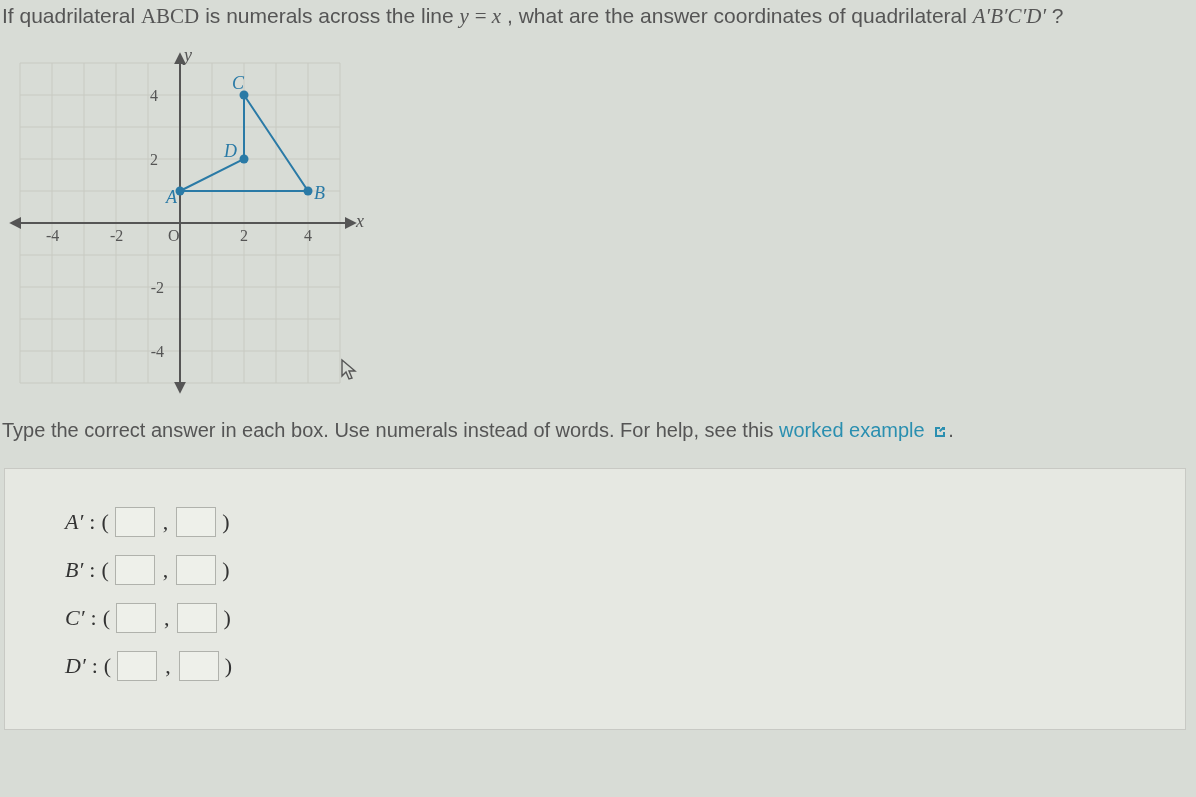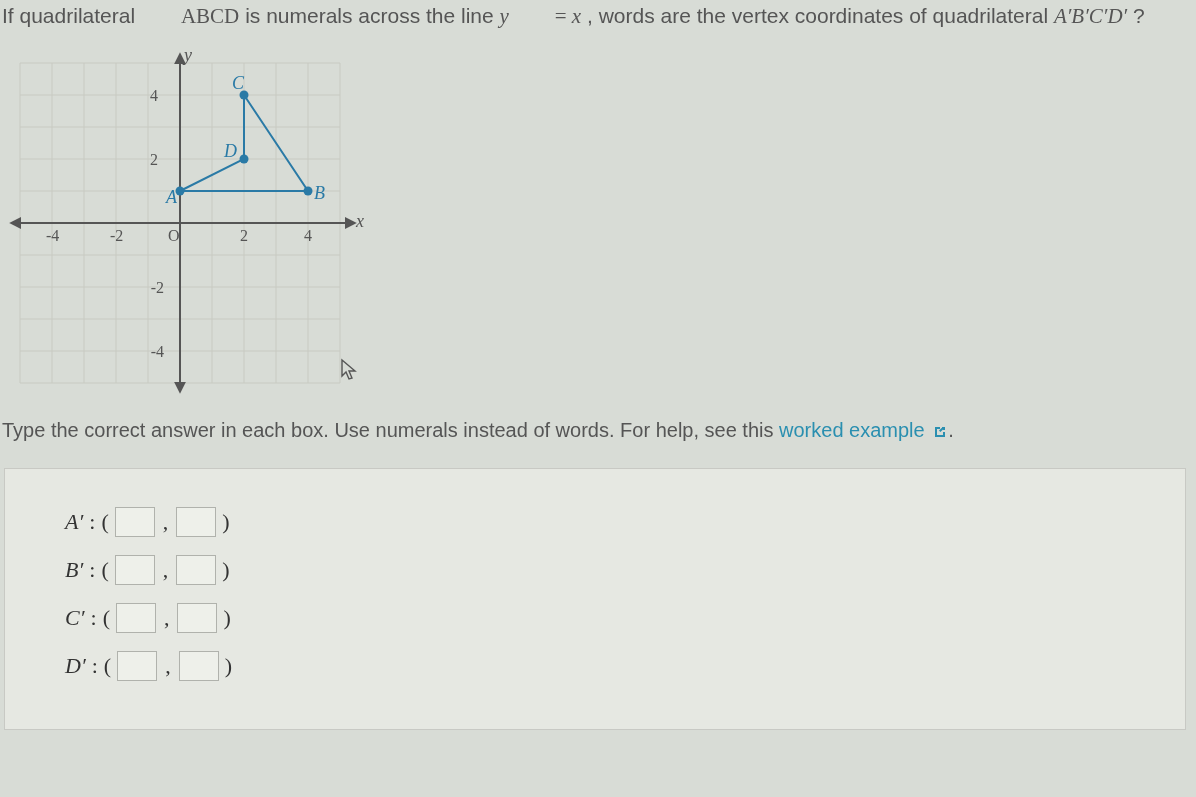--- a/index.html
+++ b/index.html
@@ -12,21 +12,21 @@
     color: #444;
     font-size: 20px;
     position: relative;
   }
   .question {
     padding: 4px 8px 2px 2px;
     color: #555;
     font-size: 21px;
   }
   .math-var { font-family: 'Times New Roman', serif; font-style: italic; }
-  .math-upright { font-family: 'Times New Roman', serif; font-style: normal; margin-left: 40px; }
+  .math-upright { font-family: 'Times New Roman', serif; font-style: normal; }
   .graph-wrap {
     margin: 12px 0 10px 0;
     width: 380px; height: 360px;
     position: relative;
   }
   svg { display:block; }
   .pt-label { font: italic 18px 'Times New Roman', serif; fill:#2a7aa6; }
   .ax-label { font: italic 18px 'Times New Roman', serif; fill:#555; }
   .tick-label { font: 16px 'Times New Roman', serif; fill:#555; }
 
@@ -76,21 +76,21 @@
 </head>
 <body>
 
 <div class="question">
   <span>If quadrilateral </span>
   <span class="math-upright">ABCD</span>
   <span> is numerals across the line </span>
   <span class="math-var">y</span>
   <span class="math-upright"> = </span>
   <span class="math-var">x</span>
-  <span>, words are the vertex coordinates of quadrilateral </span>
+  <span>, what are the answer coordinates of quadrilateral </span>
   <span class="math-var">A′B′C′D′</span>
   <span>?</span>
 </div>
 
 <div class="graph-wrap">
   <svg width="380" height="360" viewBox="0 0 380 360">
     <defs>
       <marker id="arrow" viewBox="0 0 10 10" refX="6" refY="5" markerWidth="6" markerHeight="6" orient="auto-start-reverse">
         <path d="M 0 0 L 10 5 L 0 10 z" fill="#555"></path>
       </marker>

